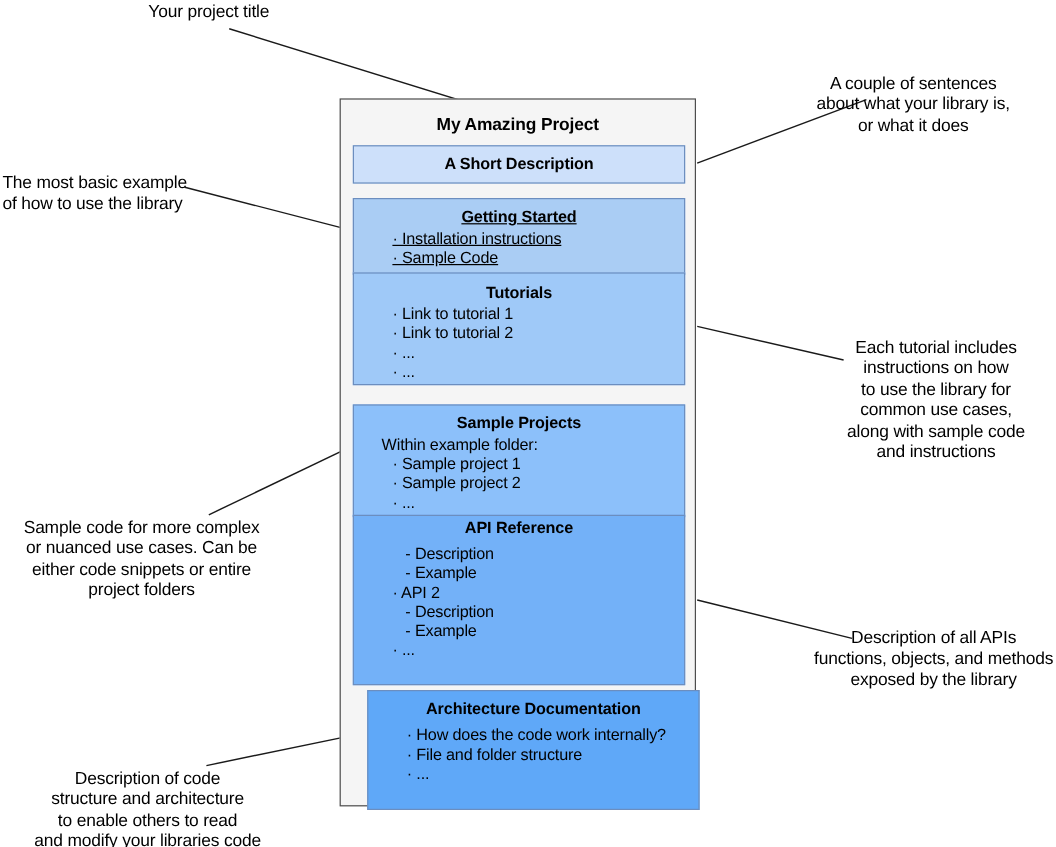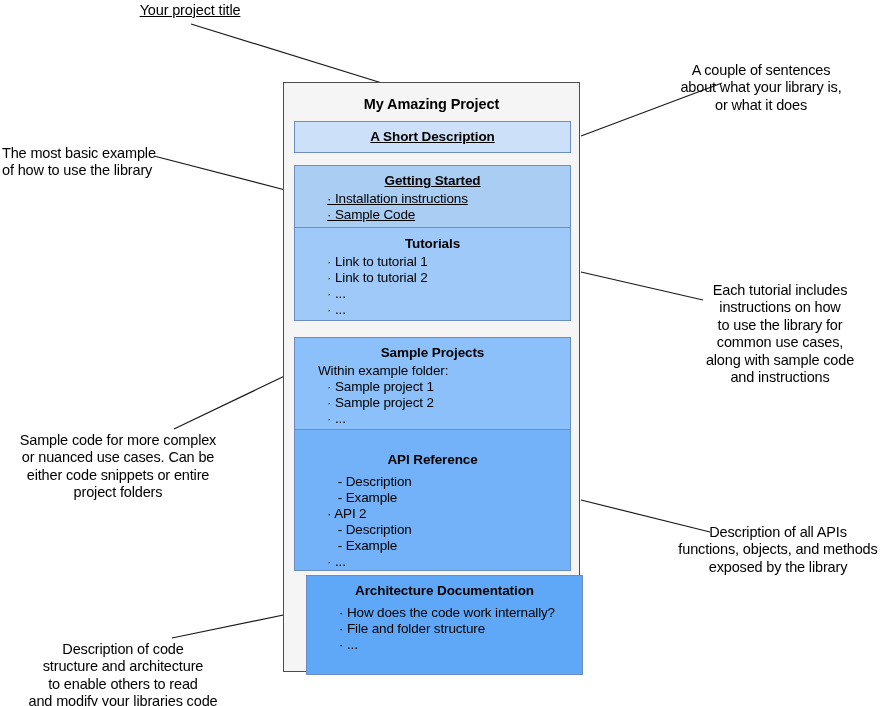--- a/index.html
+++ b/index.html
@@ -80,21 +80,20 @@
   }
 
   
   #box-description {
     top: 38px;
     height: 32px;
     background: #cde0fa;
     display: flex;
     align-items: center;
     justify-content: flex-end;
-    text-decoration: underline;
   }
   #box-description .section-title { width: 100%; }
 
   #box-getting-started {
     top: 82px;
     height: 64px;
     background: #aacdf4;
     padding-top: 7px;
     text-decoration: underline;
   }
@@ -114,21 +113,21 @@
     background: #8cc0fa;
     padding-top: 7px;
   }
   #box-sample-projects .section-lines { padding-left: 23px; padding-top: 3px; }
   #box-sample-projects .section-lines .indent-bullet { padding-left: 9px; }
 
   #box-api-reference {
     top: 346px;
     height: 142px;
     background: #73b1f8;
-    padding-top: 22px;
+    padding-top: 2px;
   }
   #box-api-reference .section-lines { padding-left: 32px; padding-top: 7px; }
 
   #box-architecture {
     top: 492px;
     height: 100px;
     background: #5fa8f8;
     padding-top: 7px;
     margin-left: 12px;
   }
@@ -138,21 +137,21 @@
   .annotation {
     position: absolute;
     font-size: 14.5px;
     line-height: 1.2;
     letter-spacing: -0.15px;
     white-space: pre-line;
   }
   .ann-center { text-align: center; }
   .ann-left { text-align: left; }
 
-  #ann-project-title { left: 100px;  top: 2px;   width: 180px; text-decoration: underline; }
+  #ann-project-title { left: 84px;  top: 2px;   width: 180px; }
   #ann-basic-example { left: 2px;    top: 145px; width: 155px; text-align: left; }
   #ann-sample-code   { left: 8px;    top: 432px; width: 220px; }
   #ann-architecture  { left: 18px;   top: 641px; width: 210px; }
 
   #ann-description   { left: 655px;  top: 62px;  width: 212px; }
   #ann-tutorials     { left: 690px;  top: 262px; width: 180px; margin-top: 20px; }
   #ann-api           { left: 678px;  top: 524px; width: 200px; }
 </style>
 </head>
 <body>

